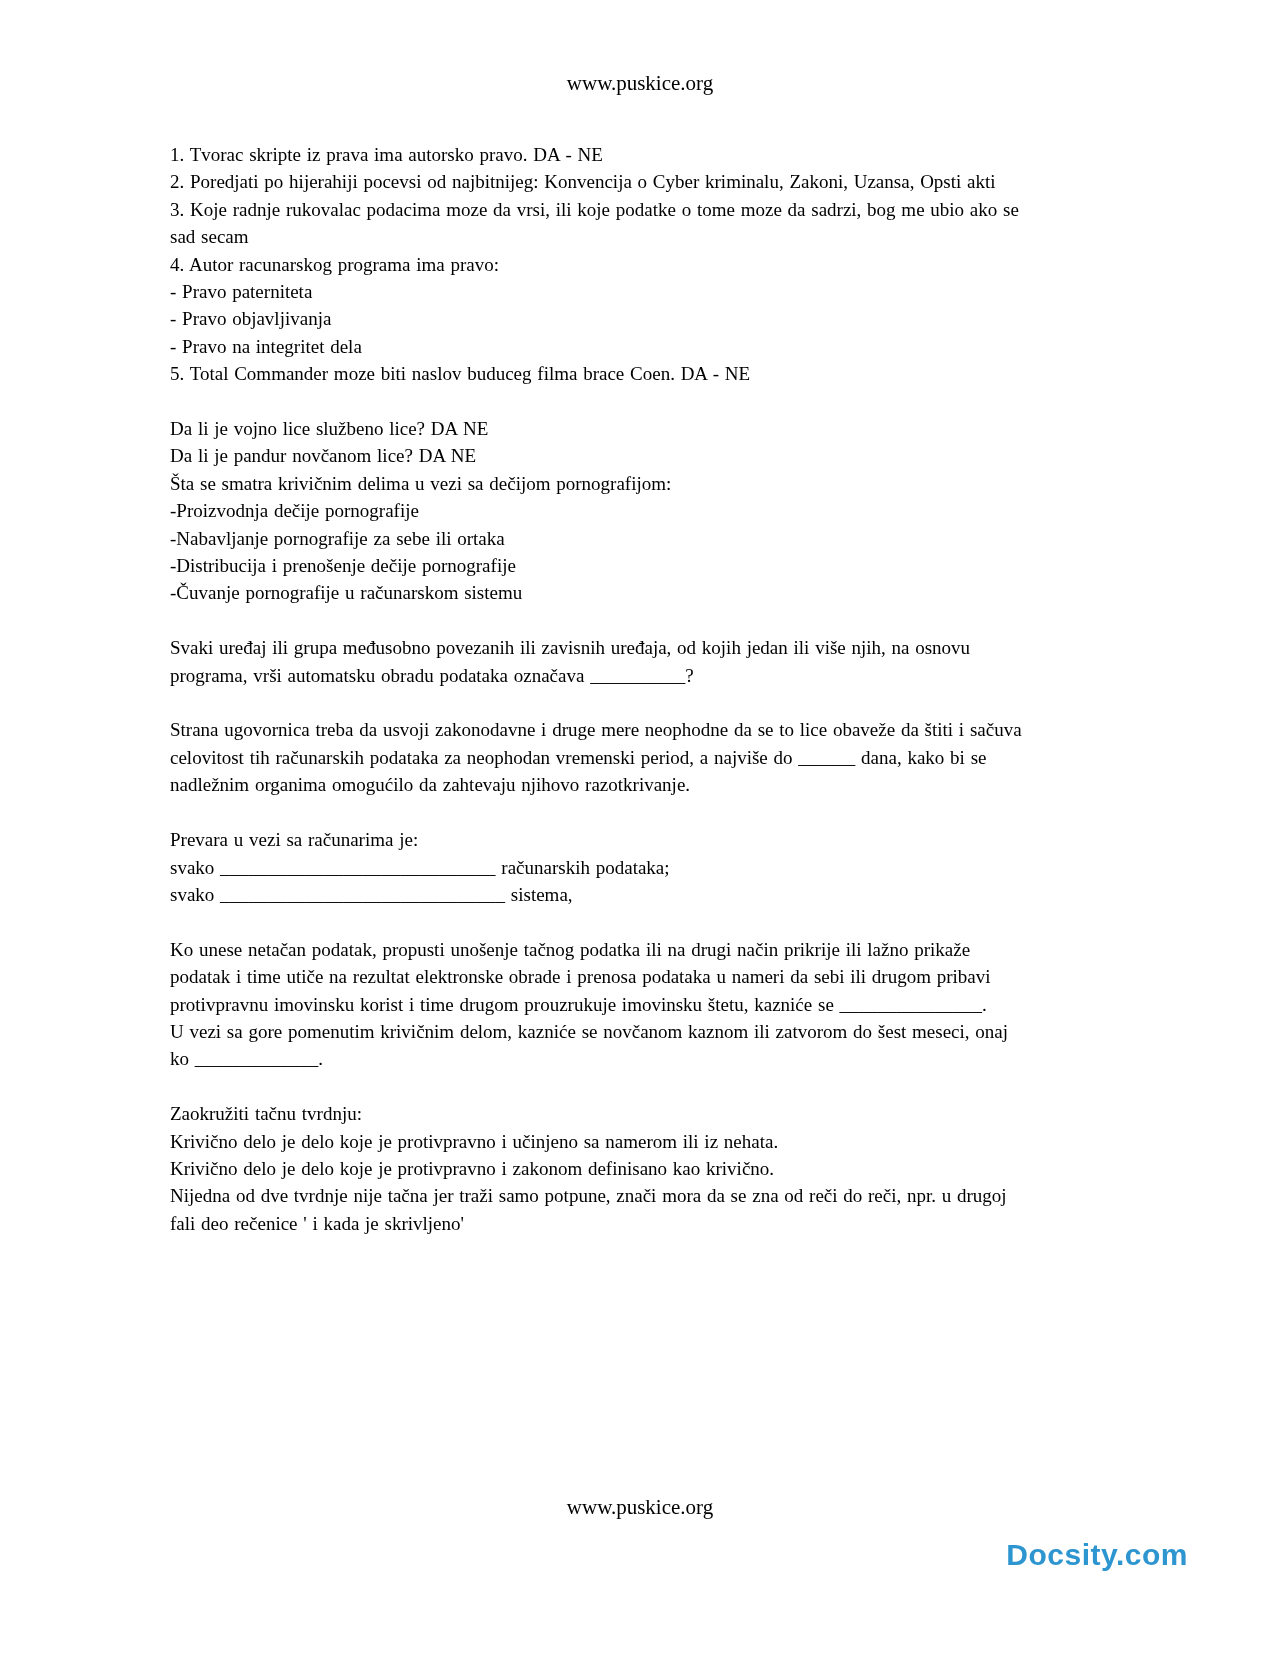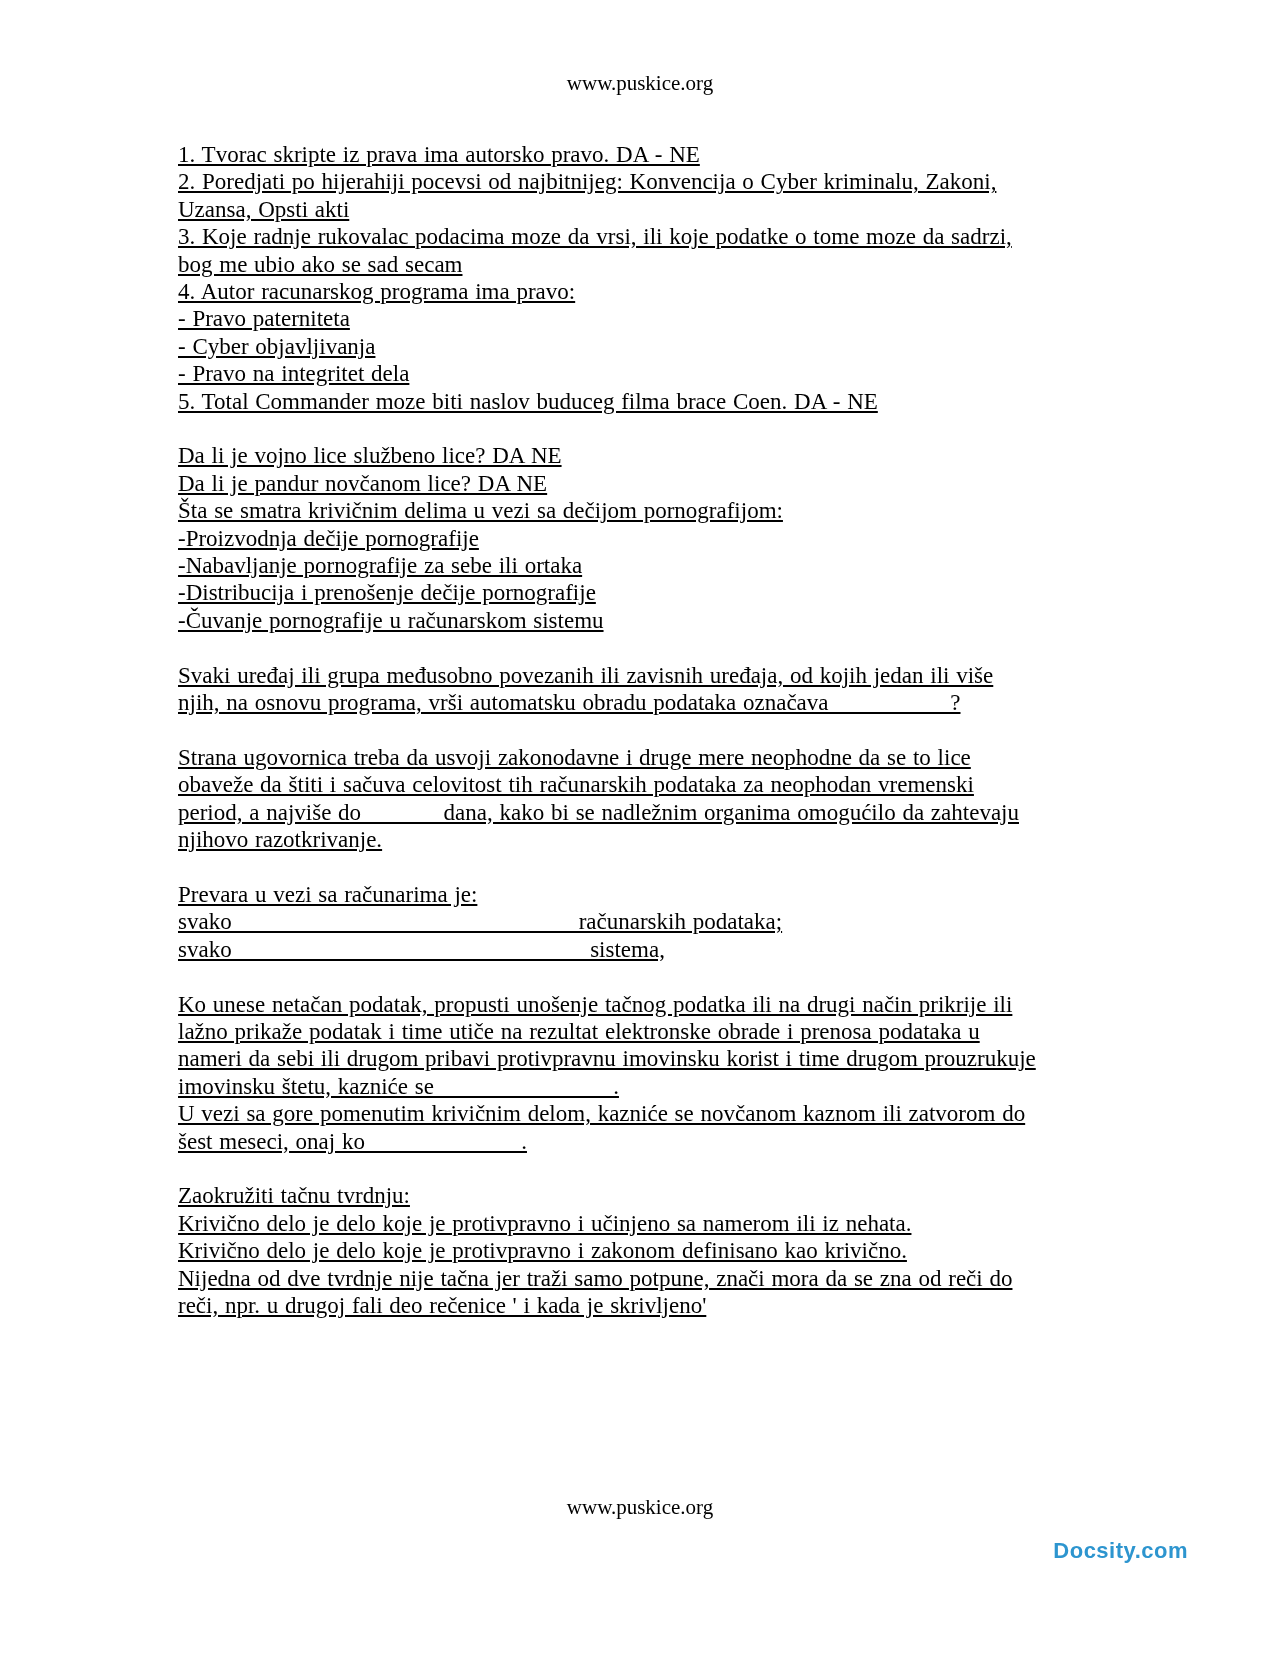--- a/index.html
+++ b/index.html
@@ -21,26 +21,25 @@
       top: 70px;
       left: 0;
       width: 100%;
       text-align: center;
       font-size: 21px;
       line-height: 27px;
     }
     .content {
       position: absolute;
       top: 141px;
-      left: 178px;
+      left: 170px;
       width: 860px;
-      font-size: 23px;
+      font-size: 19px;
       line-height: 27.4px;
       text-align: left;
-      text-decoration: underline;
     }
     .para {
       margin: 0 0 27.4px 0;
     }
     .line {
       margin: 0;
       padding: 0;
       word-spacing: 1px;
     }
     .page-footer {
@@ -51,41 +50,41 @@
       text-align: center;
       font-size: 21px;
       line-height: 27px;
     }
     .watermark {
       position: absolute;
       top: 1538px;
       right: 92px;
       font-family: "Liberation Sans", "DejaVu Sans", sans-serif;
       font-weight: bold;
-      font-size: 22px;
+      font-size: 30px;
       letter-spacing: 0.5px;
       color: #2d95cf;
     }
   </style>
 </head>
 <body>
 
 <div class="page">
 
   <div class="page-header">www.puskice.org</div>
 
   <div class="content">
 
     <div class="para">
       <div class="line">1. Tvorac skripte iz prava ima autorsko pravo. DA - NE</div>
       <div class="line">2. Poredjati po hijerahiji pocevsi od najbitnijeg: Konvencija o Cyber kriminalu, Zakoni, Uzansa, Opsti akti</div>
       <div class="line">3. Koje radnje rukovalac podacima moze da vrsi, ili koje podatke o tome moze da sadrzi, bog me ubio ako se sad secam</div>
       <div class="line">4. Autor racunarskog programa ima pravo:</div>
       <div class="line">- Pravo paterniteta</div>
-      <div class="line">- Cyber objavljivanja</div>
+      <div class="line">- Pravo objavljivanja</div>
       <div class="line">- Pravo na integritet dela</div>
       <div class="line">5. Total Commander moze biti naslov buduceg filma brace Coen. DA - NE</div>
     </div>
 
     <div class="para">
       <div class="line">Da li je vojno lice službeno lice? DA NE</div>
       <div class="line">Da li je pandur novčanom lice? DA NE</div>
       <div class="line">Šta se smatra krivičnim delima u vezi sa dečijom pornografijom:</div>
       <div class="line">-Proizvodnja dečije pornografije</div>
       <div class="line">-Nabavljanje pornografije za sebe ili ortaka</div>

